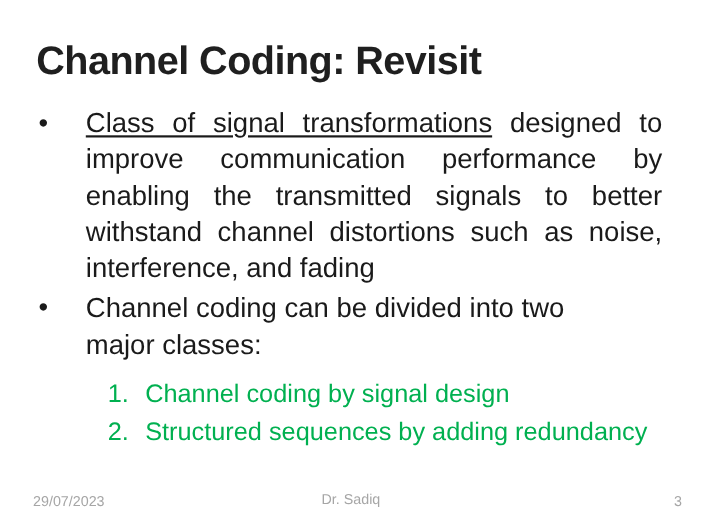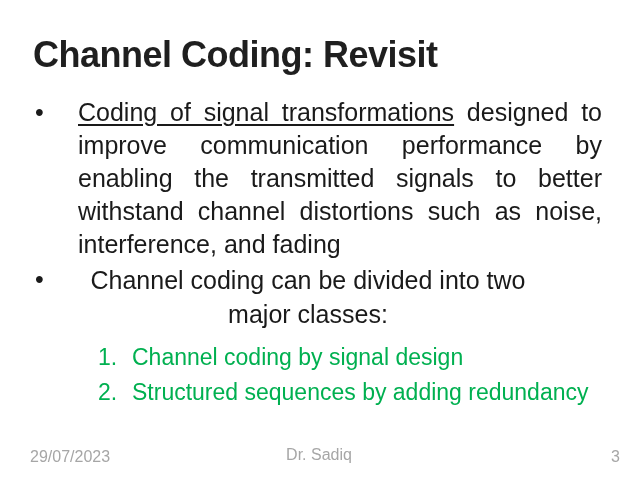--- a/index.html
+++ b/index.html
@@ -50,59 +50,59 @@
     text-justify:inter-word;
   }
   .para .underlined{
     text-decoration:underline;
     text-underline-offset:3px;
   }
   .bullet-item.second{margin-top:2px;}
   .bullet-item.second .para{
     line-height:34px;
     max-width:460px;
-    text-align:center;
+    text-align:left;
   }
   .numbered-list{
     margin-top:9px;
     margin-left:63px;
     color:var(--green);
   }
   .numbered-item{
     display:flex;
     font-size:23px;
     line-height:35px;
   }
   .item-number{
     width:34px;
     flex:0 0 34px;
   }
   .footer{
     position:absolute;
     left:0;right:0;top:446px;
     height:18px;
-    font-size:16px;
+    font-size:13px;
     color:var(--gray);
   }
   .footer-date{position:absolute;left:30px;top:2px;}
   .footer-author{position:absolute;left:0;right:0;top:0;text-align:center;}
   .footer-page{position:absolute;right:18px;top:2px;}
 </style>
 </head>
 <body>
 
 <div class="slide">
 
   <div class="title">Channel Coding: Revisit</div>
 
   <div class="content">
 
     <div class="bullet-item">
       <span class="bullet-marker">•</span>
-      <div class="para justified"><span class="underlined">Coding of signal transformations</span><span> designed to improve communication performance by enabling the transmitted signals to better withstand channel distortions such as noise, interference, and fading</span></div>
+      <div class="para justified"><span class="underlined">Class of signal transformations</span><span> designed to improve communication performance by enabling the transmitted signals to better withstand channel distortions such as noise, interference, and fading</span></div>
     </div>
 
     <div class="bullet-item second">
       <span class="bullet-marker">•</span>
       <div class="para">Channel coding can be divided into two major classes:</div>
     </div>
 
     <div class="numbered-list">
       <div class="numbered-item">
         <span class="item-number">1.</span>

